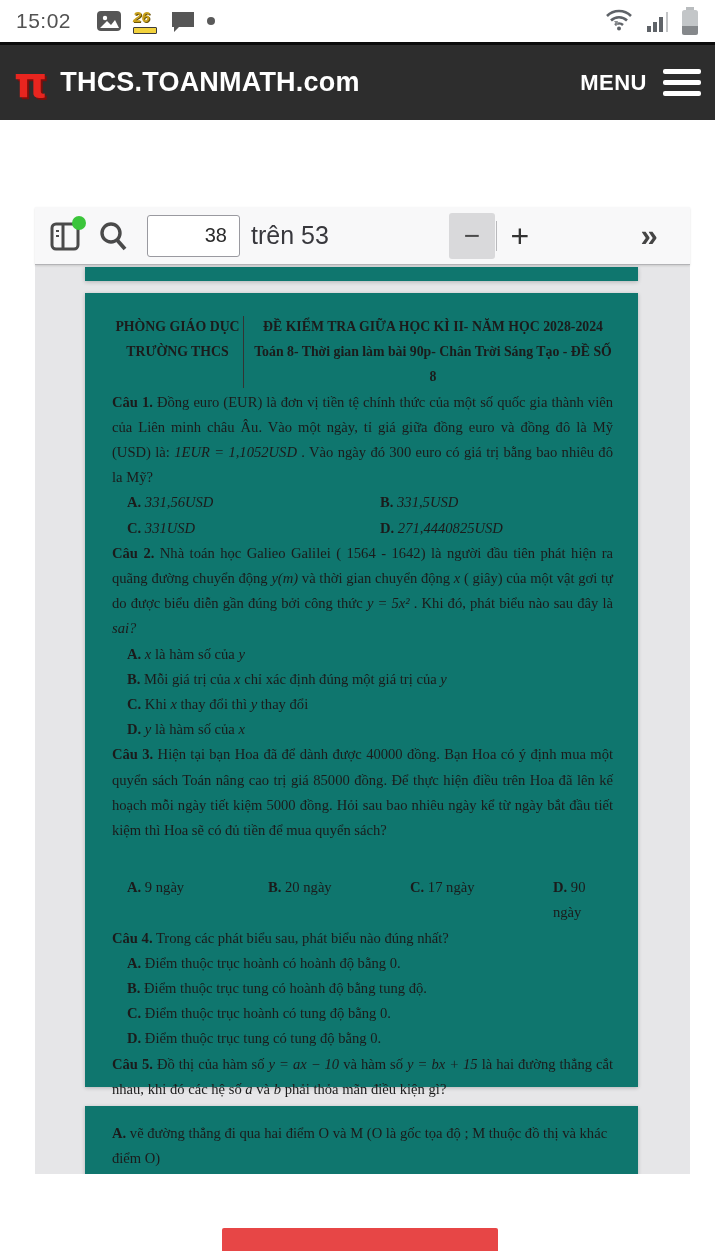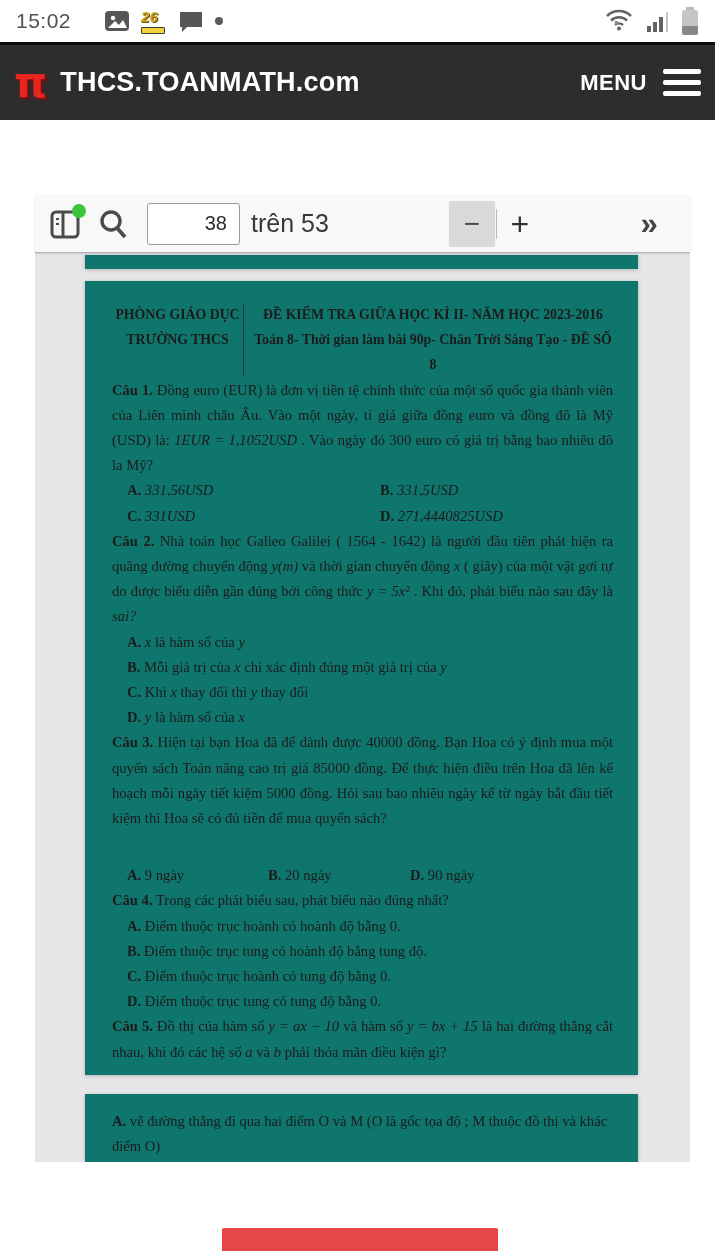--- a/index.html
+++ b/index.html
@@ -7,21 +7,21 @@
   body {
     width:715px; height:1251px; position:relative; overflow:hidden;
     background:#ffffff; font-family:"Liberation Sans", sans-serif;
   }
 
   
   .statusbar{
     height:42px; background:#ffffff; display:flex; align-items:center;
     padding:0 16px; color:#555;
   }
-  .sb-time{ font-size:21px; color:#525252; margin-right:22px; letter-spacing:.5px;text-align:right;}
+  .sb-time{ font-size:21px; color:#525252; margin-right:14px; letter-spacing:.5px;text-align:right;}
   .sb-left{ display:flex; align-items:center; gap:11px; }
   .sb-right{ margin-left:auto; display:flex; align-items:center; gap:9px; }
   .sb-dot{ width:8px;height:8px;border-radius:50%;background:#5a5a5a; }
   .cal26{ position:relative; width:26px; height:26px; }
   .cal26 .num{ font-size:15px; font-weight:bold; color:#caa11a; text-shadow:1px 1px 0 #6b5409; font-style:italic;}
   .cal26 .bar{ position:absolute; left:0; bottom:0; width:24px; height:7px; background:#f2d23c; border:1.5px solid #3c3c3c; border-radius:1px;}
 
   .sep-black{ height:3px; background:#0c0c0c; }
 
   
@@ -34,21 +34,21 @@
   }
   .site-title{ color:#fff; font-size:27px; font-weight:bold; letter-spacing:.2px;}
   .header-right{ margin-left:auto; display:flex; align-items:center; gap:16px;}
   .menu-label{ color:#fff; font-size:22px; font-weight:bold; letter-spacing:.5px;}
   .hamburger{ width:38px; display:flex; flex-direction:column; gap:6px; cursor:pointer;}
   .hamburger span{ height:5px; background:#fff; border-radius:2px; }
 
   .white-gap{ height:87px; background:#fff; }
 
   
-  .pdf-embed{ position:absolute; left:35px; top:195px; width:655px; height:968px; }
+  .pdf-embed{ position:absolute; left:35px; top:207px; width:655px; height:968px; }
   .pdf-toolbar{
     height:58px; background:#f8f8f9; border-bottom:1px solid #b3b3b6;
     box-shadow:0 1px 2px rgba(0,0,0,.12);
     display:flex; align-items:center; padding:0 13px; position:relative; z-index:3;
   }
   .tb-btn{ background:none; border:none; padding:0; display:flex; align-items:center; justify-content:center; cursor:pointer;}
   .sidebar-btn{ position:relative; width:34px; height:38px; }
   .sidebar-btn .badge{ position:absolute; right:-4px; top:-1px; width:14px; height:14px; border-radius:50%; background:#3bc53b; }
   .search-btn{ width:34px; height:38px; margin-left:14px; }
   .page-input{
@@ -200,21 +200,21 @@
     <div class="pdf-page page-prev"></div>
 
     <div class="pdf-page page-main doc">
       <div class="docheader">
         <div class="dh-left">
           <p>PHÒNG GIÁO DỤC</p>
           <p>TRƯỜNG THCS</p>
         </div>
         <div class="dh-div"></div>
         <div class="dh-right">
-          <p>ĐỀ KIỂM TRA GIỮA HỌC KÌ II- NĂM HỌC 2023-2016</p>
+          <p>ĐỀ KIỂM TRA GIỮA HỌC KÌ II- NĂM HỌC 2028-2024</p>
           <p>Toán 8- Thời gian làm bài 90p- Chân Trời Sáng Tạo - ĐỀ SỐ 8</p>
         </div>
       </div>
       <div>
           <div>
             <p class="qt"><b>Câu 1.</b> Đồng euro (EUR) là đơn vị tiền tệ chính thức của một số quốc gia thành viên của Liên minh châu Âu. Vào một ngày, tỉ giá giữa đồng euro và đồng đô là Mỹ (USD) là: <i>1EUR = 1,1052USD</i> . Vào ngày đó 300 euro có giá trị bằng bao nhiêu đô la Mỹ?</p>
             <div class="opts grid2">
               <p class="opt"><b>A.</b> <i>331,56USD</i></p>
               <p class="opt"><b>B.</b> <i>331,5USD</i></p>
               <p class="opt"><b>C.</b> <i>331USD</i></p>
@@ -228,20 +228,21 @@
               <p class="opt"><b>B.</b> Mỗi giá trị của <i>x</i> chỉ xác định đúng một giá trị của <i>y</i></p>
               <p class="opt"><b>C.</b> Khi <i>x</i> thay đổi thì <i>y</i> thay đổi</p>
               <p class="opt"><b>D.</b> <i>y</i> là hàm số của <i>x</i></p>
             </div>
           </div>
           <div>
             <p class="qt"><b>Câu 3.</b> Hiện tại bạn Hoa đã để dành được 40000 đồng. Bạn Hoa có ý định mua một quyển sách Toán nâng cao trị giá 85000 đồng. Để thực hiện điều trên Hoa đã lên kế hoạch mỗi ngày tiết kiệm 5000 đồng. Hỏi sau bao nhiêu ngày kể từ ngày bắt đầu tiết kiệm thì Hoa sẽ có đủ tiền để mua quyển sách?</p>
             <div class="opts row4">
               <p class="opt"><b>A.</b> 9 ngày</p>
               <p class="opt"><b>B.</b> 20 ngày</p>
+              <p class="opt"><b>C.</b> 17 ngày</p>
               <p class="opt"><b>D.</b> 90 ngày</p>
             </div>
           </div>
           <div>
             <p class="qt"><b>Câu 4.</b> Trong các phát biểu sau, phát biểu nào đúng nhất?</p>
             <div class="opts ">
               <p class="opt"><b>A.</b> Điểm thuộc trục hoành có hoành độ bằng 0.</p>
               <p class="opt"><b>B.</b> Điểm thuộc trục tung có hoành độ bằng tung độ.</p>
               <p class="opt"><b>C.</b> Điểm thuộc trục hoành có tung độ bằng 0.</p>
               <p class="opt"><b>D.</b> Điểm thuộc trục tung có tung độ bằng 0.</p>

